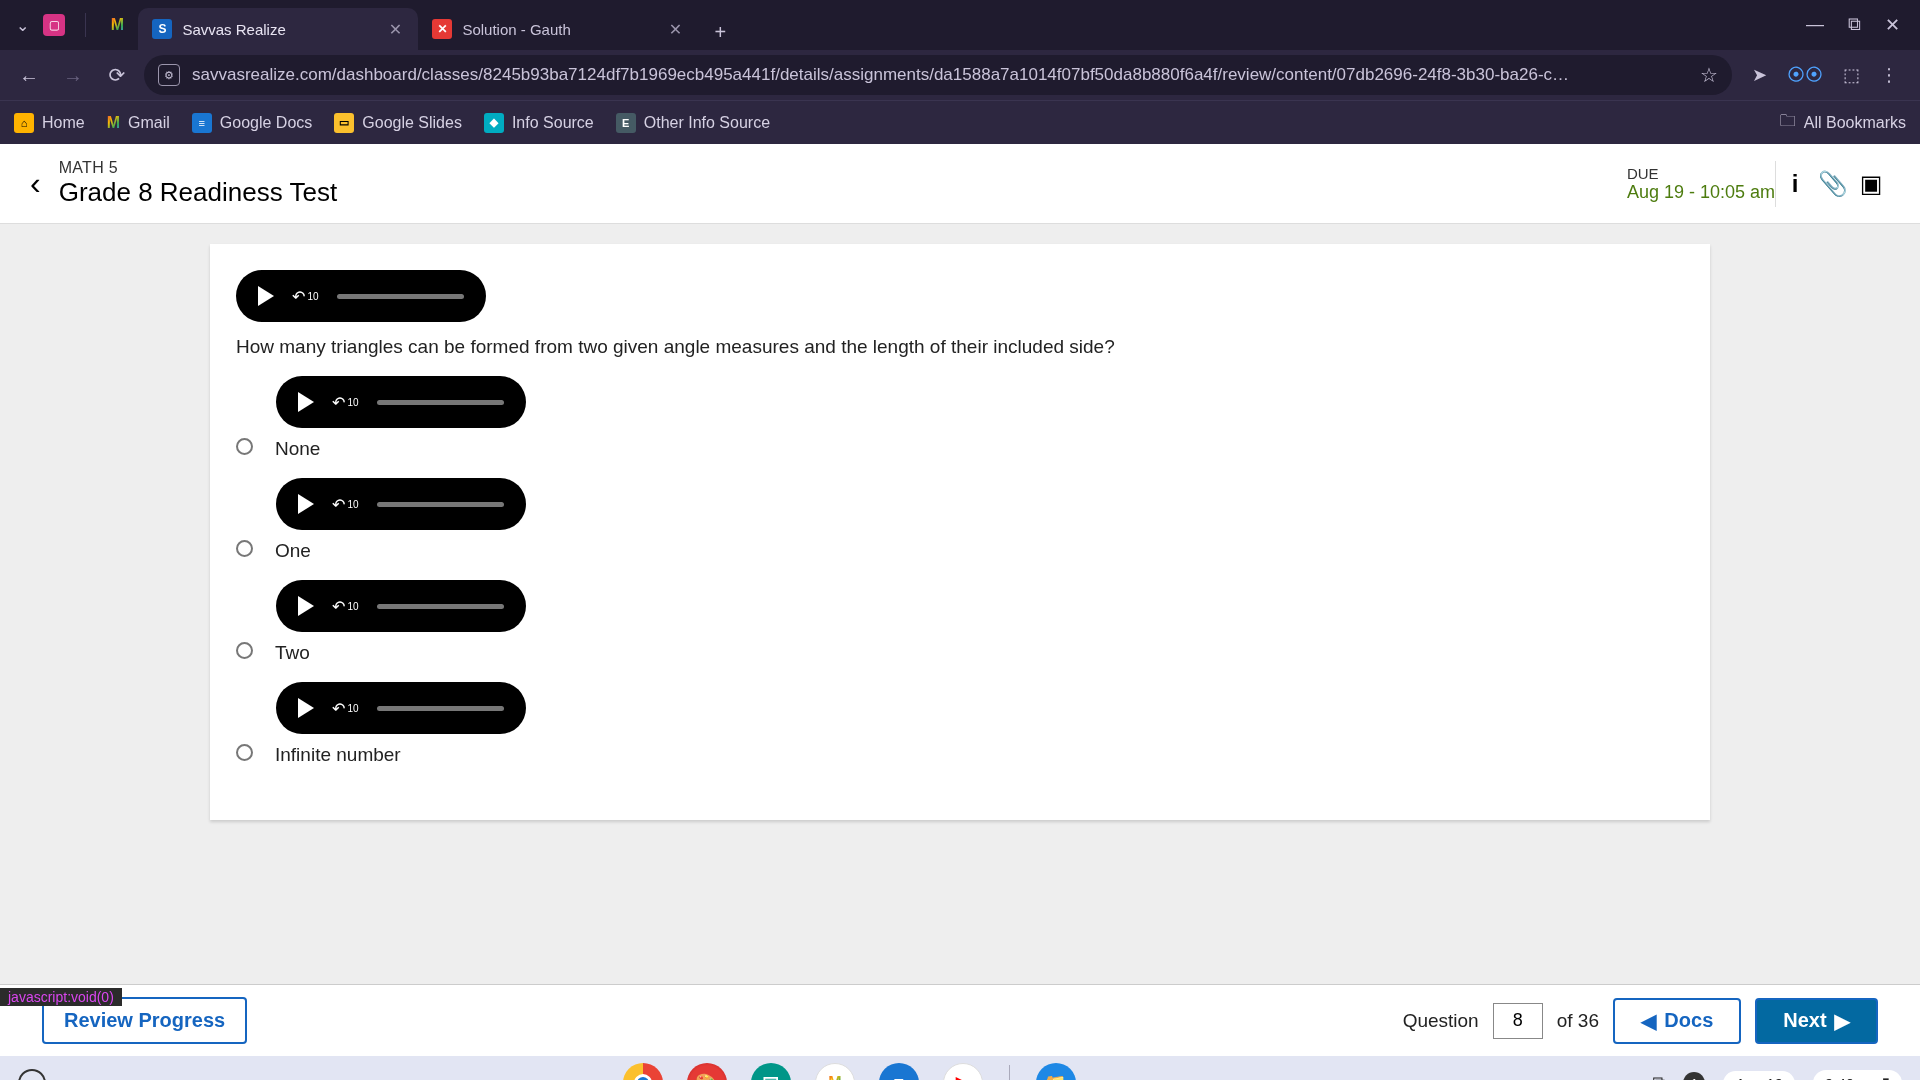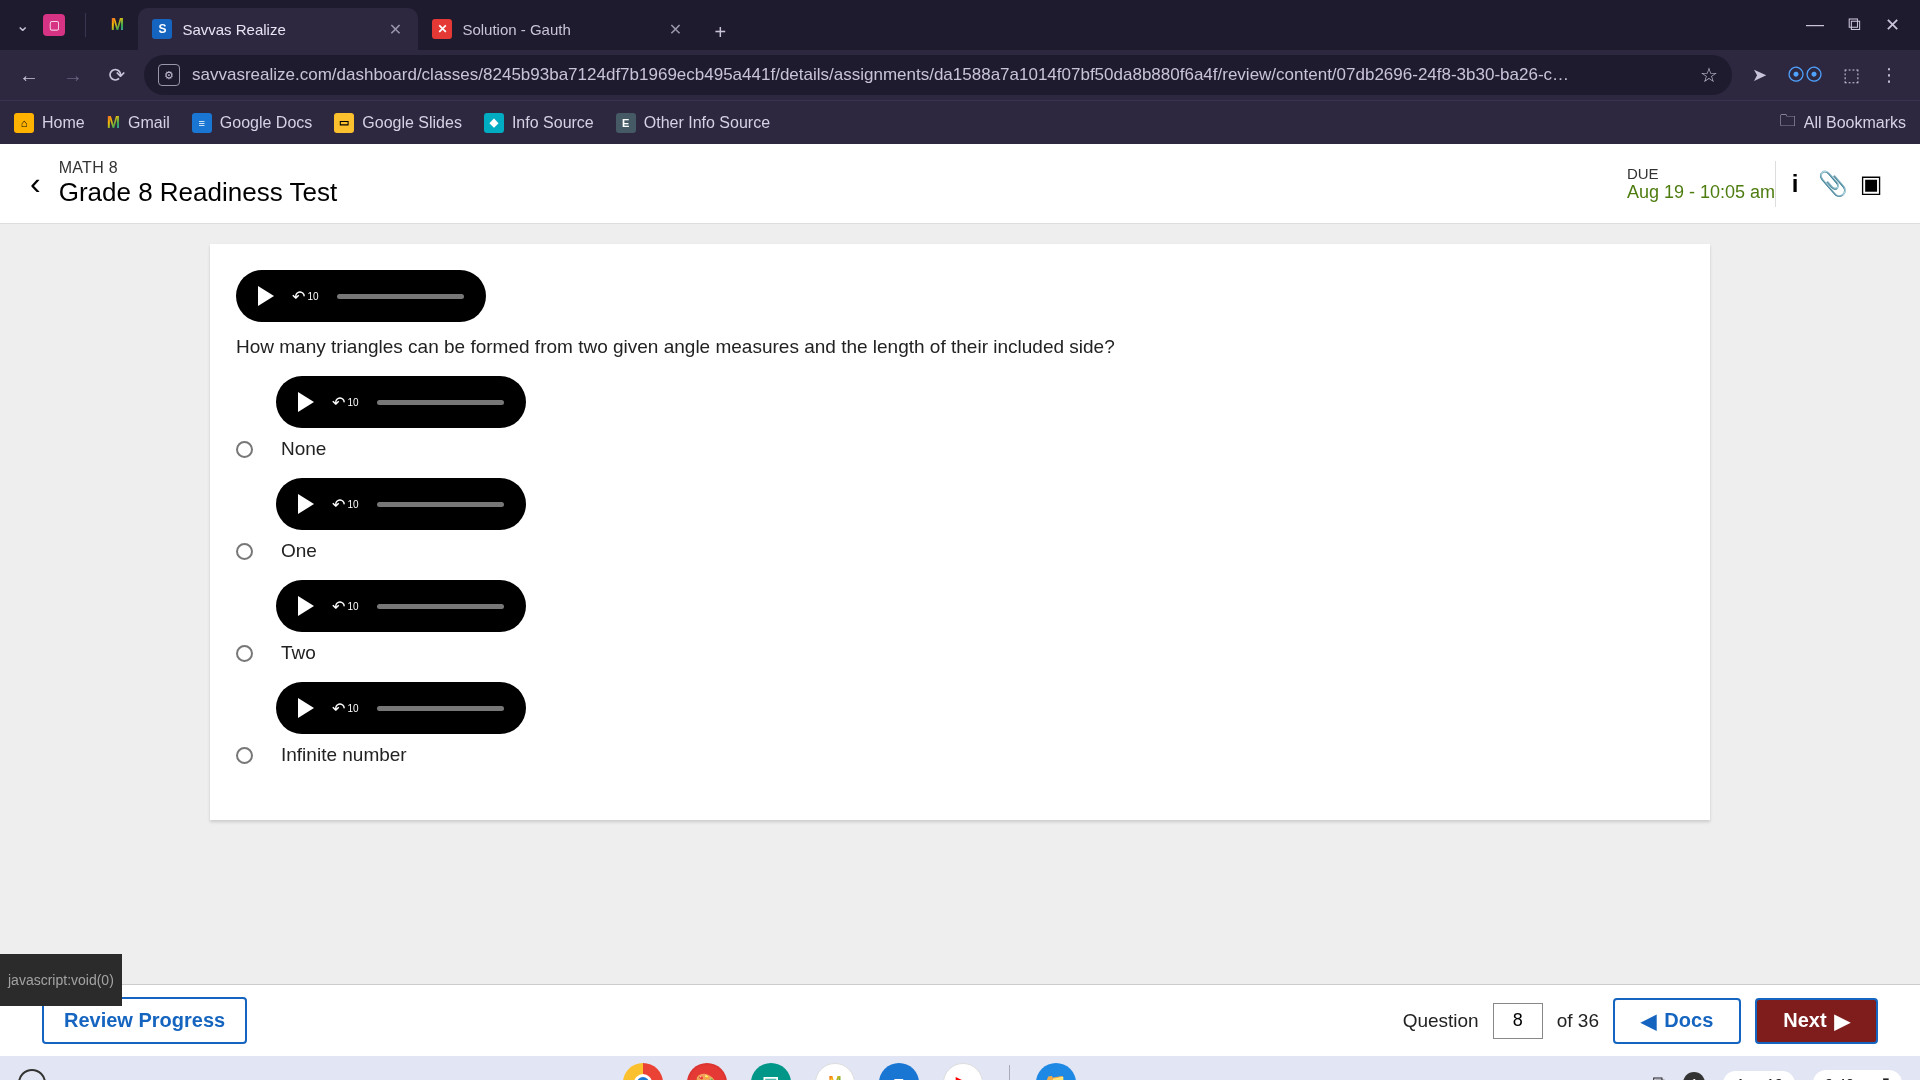--- a/index.html
+++ b/index.html
@@ -61,33 +61,33 @@
   .main-bg{background:#eeeeee;height:760px;padding:20px 0 0 0;overflow:hidden;}
   .card{background:#fff;width:1500px;margin:0 auto;padding:26px 26px 36px 26px;box-shadow:0 2px 3px rgba(0,0,0,0.15);}
   .question-text{font-size:19px;color:#222;margin:14px 0 18px 0;}
   .audio{background:#000;border-radius:26px;height:52px;display:flex;align-items:center;padding:0 22px;gap:18px;margin-bottom:4px;}
   .audio.small{width:250px;}
   .audio.inset{width:250px;margin-left:40px;}
   .play-tri{width:0;height:0;border-left:16px solid #fff;border-top:10px solid transparent;border-bottom:10px solid transparent;}
   .replay{color:#fff;font-size:16px;display:flex;align-items:center;gap:2px;}
   .replay-num{font-size:10px;color:#fff;}
   .prog-line{flex:1;height:5px;background:#777;border-radius:3px;}
-  .option-row{display:flex;align-items:center;gap:28px;margin:10px 0 18px 0;}
+  .option-row{display:flex;gap:22px;margin:10px 0 18px 0;}
   .radio{width:17px;height:17px;border:2px solid #777;border-radius:50%;background:#fff;}
   .opt-label{font-size:19px;color:#222;}
   
   
   .bottom-bar{background:#fff;height:72px;border-top:1px solid #ccc;display:flex;align-items:center;padding:16px 42px;}
   .review-btn{border:2px solid #1565c0;color:#1565c0;background:#fff;font-size:20px;font-weight:600;padding:10px 20px;border-radius:4px;}
   .q-nav{margin-left:auto;display:flex;align-items:center;gap:14px;}
   .q-label{font-size:19px;color:#222;}
   .q-input{width:50px;height:36px;border:1.5px solid #888;text-align:center;font-size:18px;}
   .nav-b{border:2px solid #1565c0;color:#1565c0;background:#fff;font-size:20px;font-weight:600;padding:9px 26px;border-radius:4px;display:flex;align-items:center;gap:8px;}
-  .nav-b.primary{background:#7f1d1d;color:#fff;border-color:#1565c0;}
-  .tooltip-strip{position:absolute;left:0;bottom:50px;background:#2b2b2b;color:#a3a3a3;font-size:14px;padding:18px 8px;}
+  .nav-b.primary{background:#0369a1;color:#fff;border-color:#1565c0;}
+  .tooltip-strip{position:absolute;left:0;bottom:50px;background:#2b2b2b;color:#d946ef;font-size:14px;padding:1px 8px;}
   
   
   .shelf{background:#e2e5f3;height:54px;display:flex;align-items:center;padding:0 18px;}
   .shelf-left{width:28px;height:28px;border:2.5px solid #333;border-radius:50%;}
   .shelf-center{margin:0 auto;display:flex;gap:24px;align-items:center;}
   .app-circle{width:40px;height:40px;border-radius:50%;display:flex;align-items:center;justify-content:center;font-size:18px;color:#fff;font-weight:bold;}
   .ac-chrome{background:conic-gradient(#ea4335 0 120deg,#4caf50 120deg 240deg,#fbc02d 240deg 360deg);position:relative;}
   .chrome-inner{width:18px;height:18px;background:#1976d2;border:3px solid #fff;border-radius:50%;}
   .ac-paint{background:radial-gradient(circle,#e53935 60%,#b71c1c);}
   .ac-docs{background:#009688;}
@@ -178,21 +178,21 @@
     </div>
   <div class="bm-right">
       <span>🗀</span>
       <span>All Bookmarks</span>
     </div>
 </div>
 
 <div class="app-header">
   <div class="back-chev">‹</div>
   <div class="hdr-text">
-    <div class="sub">MATH 8</div>
+    <div class="sub">MATH 5</div>
     <div class="title">Grade 8 Readiness Test</div>
   </div>
   <div class="hdr-right">
     <div class="due-block">
       <div class="dl">DUE</div>
       <div class="dt">Aug 19 - 10:05 am</div>
     </div>
     <div class="vline2"></div>
     <div class="hdr-icon">
         <b>i</b>

